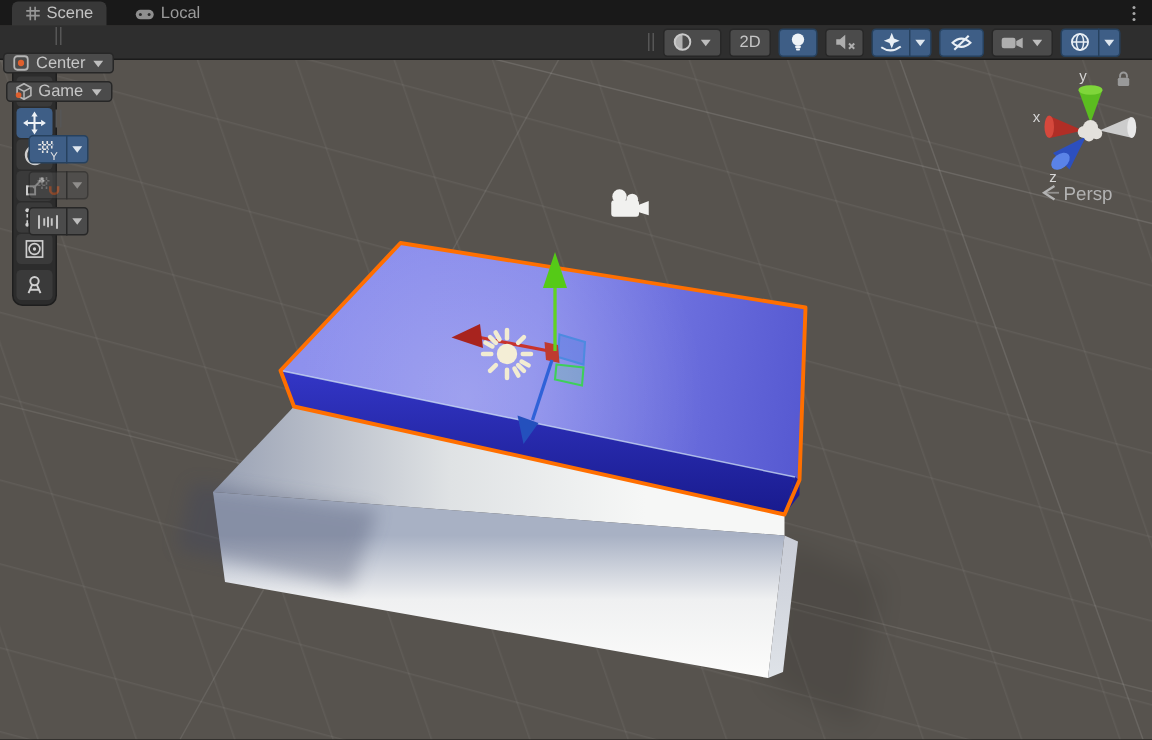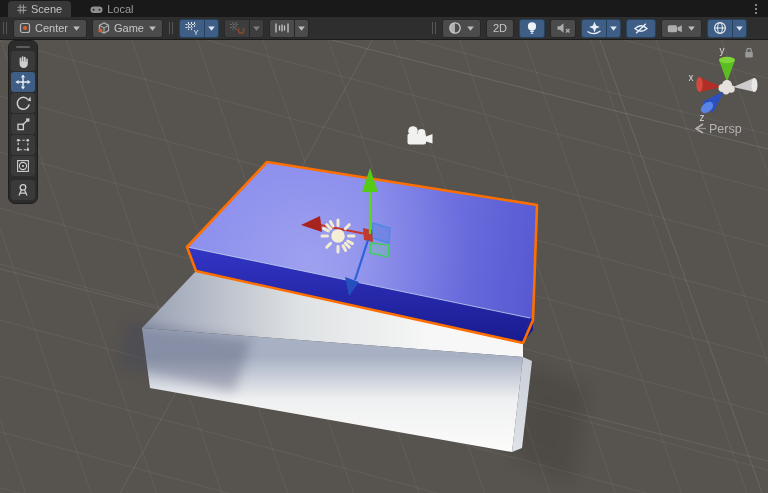--- a/index.html
+++ b/index.html
@@ -10,21 +10,21 @@
   .tabbar{position:absolute;top:0;left:0;right:0;height:17px;background:#191919;display:flex;align-items:flex-end;z-index:30;}
   .tab{height:16px;display:flex;align-items:center;gap:4px;padding:0 9px;font-size:11px;color:#c2c2c2;}
   .tab.active{background:#383838;border-radius:4px 4px 0 0;margin-left:8px;}
   .tab.inactive{color:#9b9b9b;margin-left:10px;}
   .kebab{position:absolute;right:7px;top:2px;width:10px;height:13px;display:flex;flex-direction:column;align-items:center;justify-content:center;gap:2px;}
   .kebab i{width:2px;height:2px;background:#a8a8a8;border-radius:50%;}
 
   
   .toolbar{position:absolute;top:17px;left:0;right:0;height:22px;background:#2e2e2e;border-bottom:1px solid #1b1b1b;z-index:29;}
   .tb-left,.tb-right{position:absolute;top:1px;height:20px;display:flex;align-items:center;gap:5px;}
-  .tb-left{left:2px;}
+  .tb-left{left:2px;flex-direction:column;}
   .tb-right{right:21px;}
   .grip2{display:flex;gap:2px;margin:0 1px;}
   .grip2 i{width:1px;height:12px;background:#565656;}
   .tbtn{height:19px;background:#4b4b4b;border:1px solid #272727;border-radius:3px;display:flex;align-items:center;justify-content:center;gap:4px;font-size:11px;color:#c6c6c6;padding:0 5px;box-sizing:border-box;}
   .tbtn.toggled{background:#3e5e86;border-color:#26415e;color:#e8eef4;}
   .tbtn.disabled{opacity:.55;}
   .seg{display:flex;}
   .seg .tbtn:first-child{border-radius:3px 0 0 3px;}
   .seg .tbtn:last-child{border-radius:0 3px 3px 0;margin-left:-1px;}
   .sq{width:26px;padding:0;}

